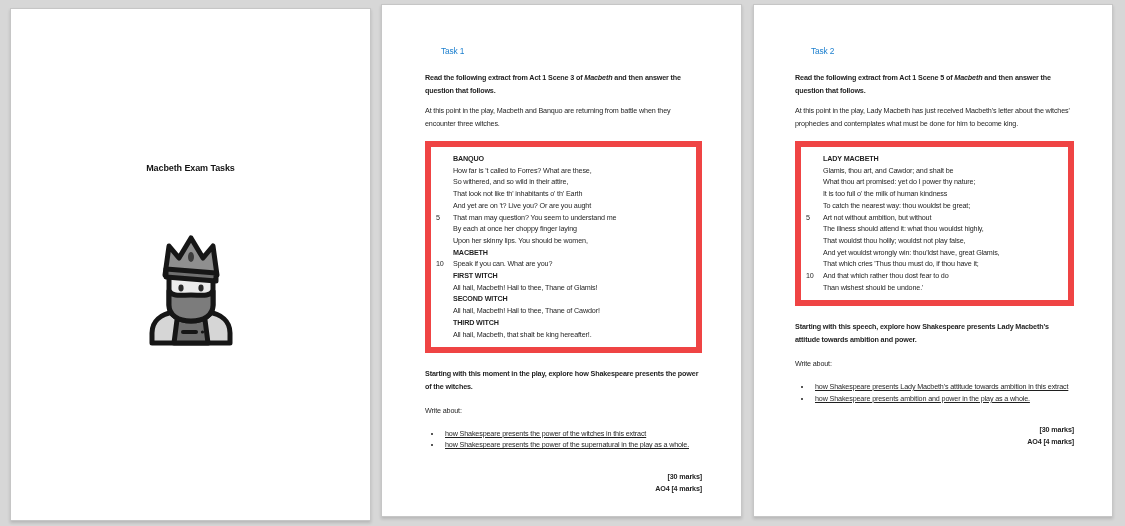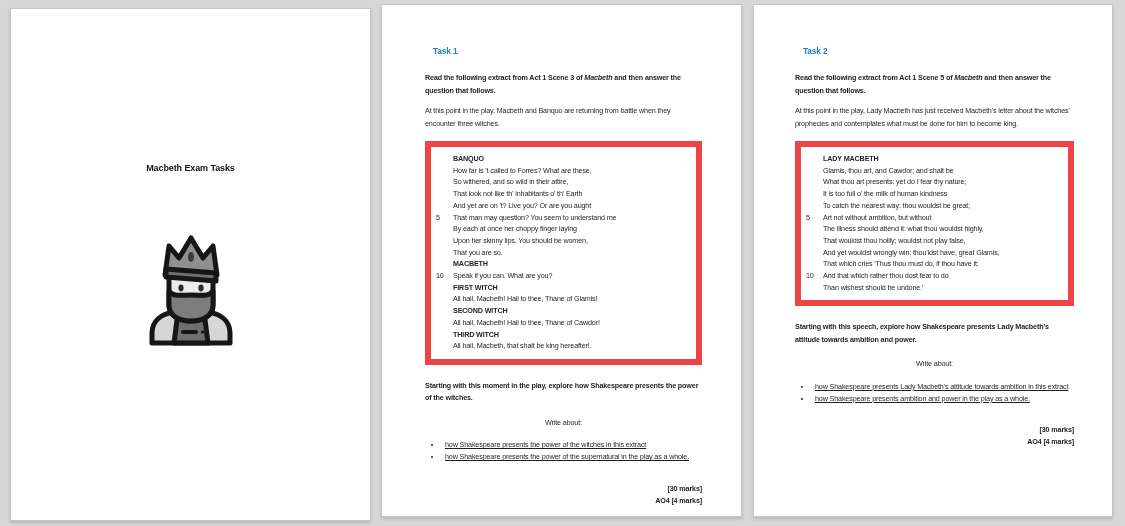--- a/index.html
+++ b/index.html
@@ -36,41 +36,41 @@
   
   .task-content {
     padding:41px 39px 0 43px;
     font-size:7.2px;
     letter-spacing:-0.15px;
     line-height:12.5px;
   }
   #page-task2 .task-content { padding:41px 38px 0 41px; }
 
   .task-heading {
-    font-weight:bold;
+    font-weight:normal;
     font-size:8.4px;
     line-height:10px;
-    margin:0 0 10px 8px;
+    margin:0 0 10px 16px;
     color:#1e80cf;
   }
   .intro   { font-weight:bold; margin:16px 0 8px 0; }
   .context { margin:0 0 11px 0; }
 
   .extract-box {
     border:6px solid #ef4444;
     padding:6px 6px 7px 0;
     margin:0 0 15px 0;
   }
   .x-row  { display:flex; line-height:11.7px; }
   .x-num  { flex:none; width:22px; padding-left:5px; }
   .x-text { flex:1; }
   .x-row.speaker .x-text { font-weight:bold; }
 
   .question    { font-weight:bold; margin:0 0 12px 0; }
-  .write-about { margin:0 0 10px 0;text-align:center; }
+  .write-about { margin:0 0 10px 0; }
   .bullets     { margin:0; padding-left:17px; }
   .bullets li  { line-height:11.7px; padding-left:3px;text-decoration:underline; }
   .marks {
     text-align:right;
     font-weight:bold;
     margin-top:20px;
     line-height:11.7px;
   }
 </style>
 </head>
@@ -149,24 +149,20 @@
           <span class="x-num"></span>
           <span class="x-text">By each at once her choppy finger laying</span>
         </div>
 
         <div class="x-row line">
           <span class="x-num"></span>
           <span class="x-text">Upon her skinny lips. You should be women,</span>
         </div>
 
 
-        <div class="x-row line">
-          <span class="x-num"></span>
-          <span class="x-text">That you are so.</span>
-        </div>
 
         <div class="x-row speaker">
           <span class="x-num"></span>
           <span class="x-text">MACBETH</span>
         </div>
 
         <div class="x-row line">
           <span class="x-num">10</span>
           <span class="x-text">Speak if you can. What are you?</span>
         </div>
@@ -230,21 +226,21 @@
           <span class="x-text">LADY MACBETH</span>
         </div>
 
         <div class="x-row line">
           <span class="x-num"></span>
           <span class="x-text">Glamis, thou art, and Cawdor; and shalt be</span>
         </div>
 
         <div class="x-row line">
           <span class="x-num"></span>
-          <span class="x-text">What thou art presents: yet do I fear thy nature;</span>
+          <span class="x-text">What thou art promised: yet do I power thy nature;</span>
         </div>
 
         <div class="x-row line">
           <span class="x-num"></span>
           <span class="x-text">It is too full o' the milk of human kindness</span>
         </div>
 
         <div class="x-row line">
           <span class="x-num"></span>
           <span class="x-text">To catch the nearest way: thou wouldst be great;</span>

